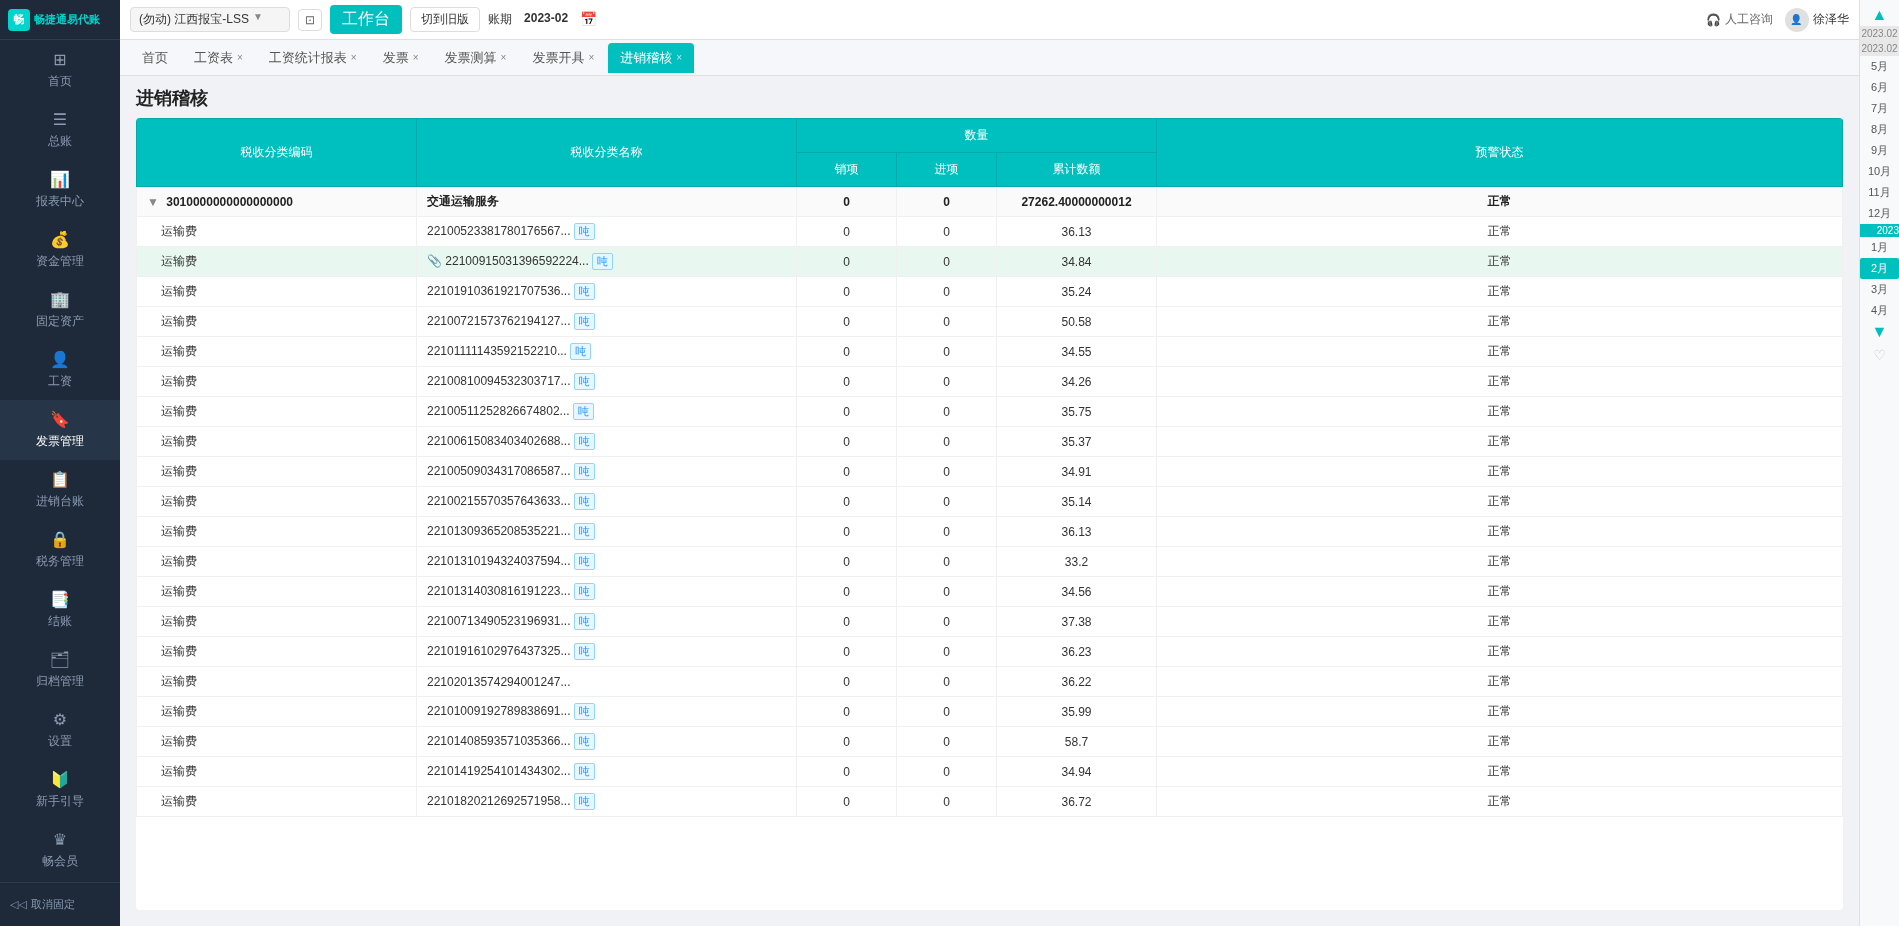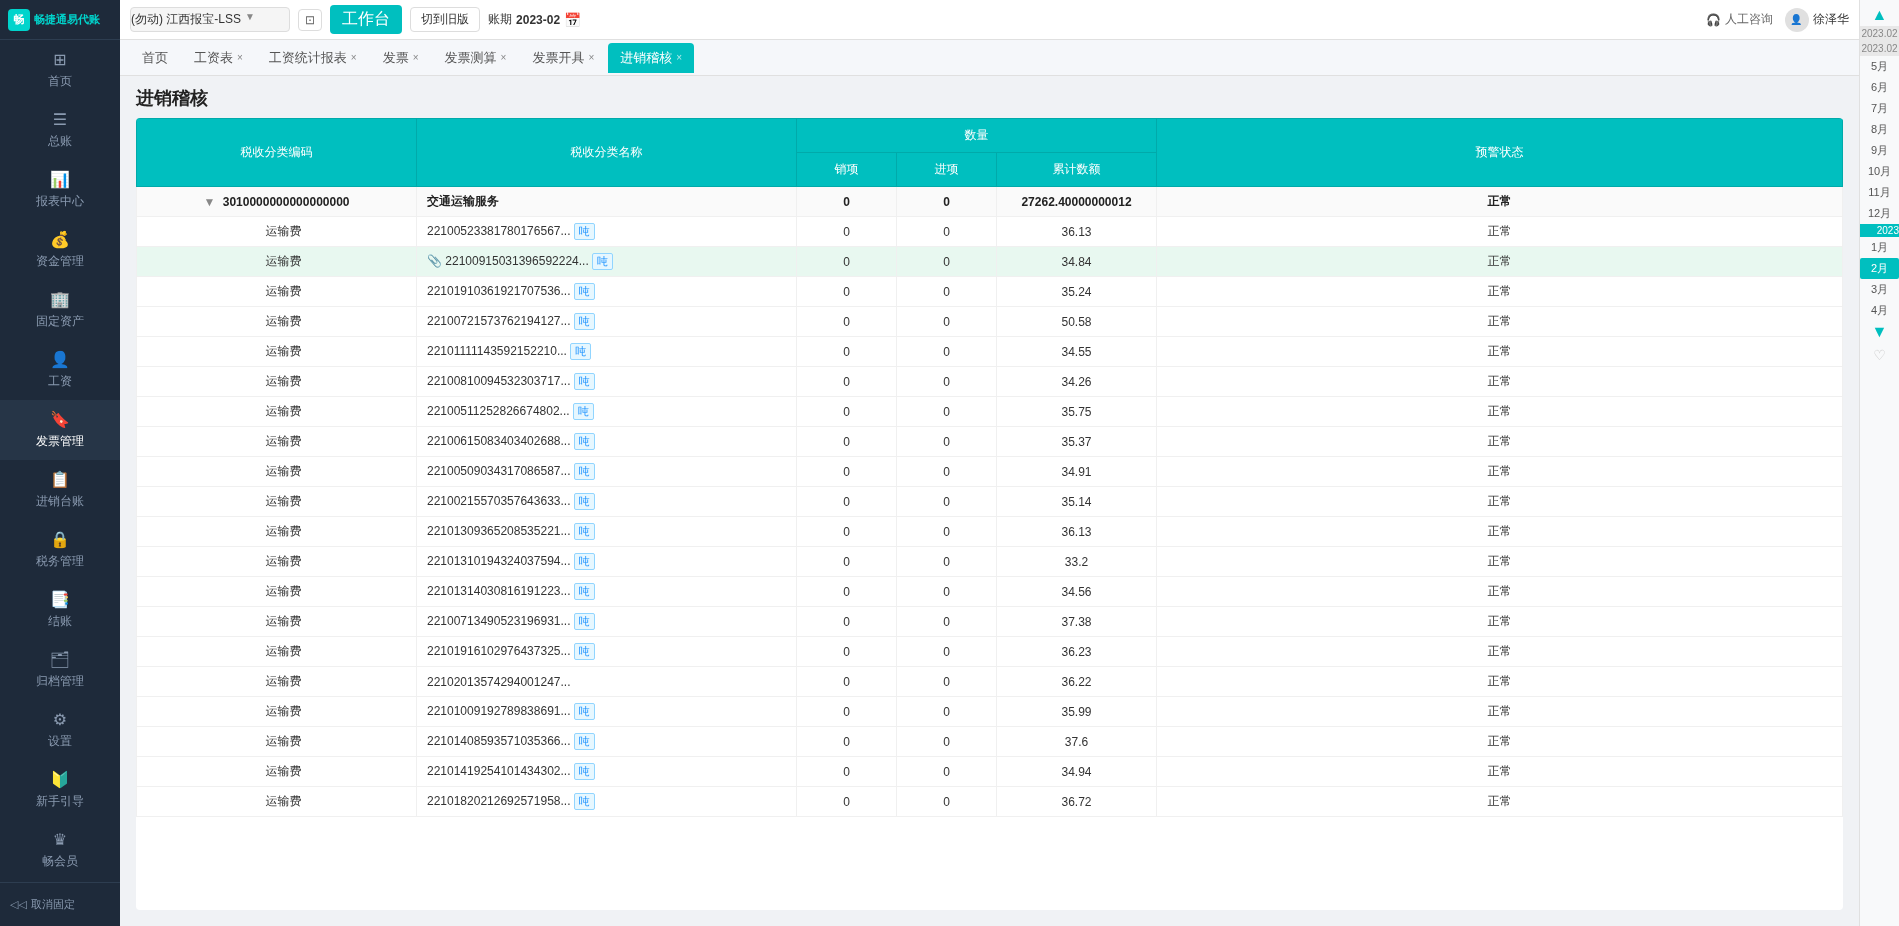--- a/index.html
+++ b/index.html
@@ -69,38 +69,38 @@
       display: flex;
       align-items: center;
       padding: 0 10px;
       border-bottom: 1px solid #e0e0e0;
       gap: 8px;
       flex-shrink: 0;
     }
     .topbar-company {
       display: flex; align-items: flex-start; gap: 4px;
       background: #f5f5f5; border: 1px solid #ddd; border-radius: 4px;
-      padding: 3px 0; font-size: 12px; color: #333; cursor: pointer;
+      padding: 3px 8px; font-size: 12px; color: #333; cursor: pointer;
       min-width: 160px;
     }
     .topbar-company .arrow { color: #888; font-size: 10px; }
     .topbar-copy-btn {
       background: none; border: 1px solid #ddd; border-radius: 4px;
       padding: 3px 6px; cursor: pointer; color: #666; font-size: 12px;
     }
     .topbar-workbench-btn {
       background: #00bfbf; color: white; border: none; border-radius: 4px;
       padding: 4px 12px; cursor: pointer; font-size: 16px;
     }
     .topbar-switch-btn {
       background: none; border: 1px solid #ddd; border-radius: 4px;
       padding: 3px 10px; cursor: pointer; color: #333; font-size: 12px;
     }
     .topbar-period {
-      display: flex; align-items: center; gap: 4px;
+      display: flex; gap: 12px;
       font-size: 12px; color: #333;
     }
     .topbar-period-icon { color: #00bfbf; font-size: 14px; }
     .topbar-right {
       margin-left: auto;
       display: flex; align-items: center; gap: 12px;
     }
     .topbar-support { color: #666; font-size: 12px; display: flex; align-items: center; gap: 4px; cursor: pointer; }
     .topbar-user { display: flex; align-items: center; gap: 4px; color: #333; font-size: 12px; cursor: pointer; }
     .topbar-avatar { width: 24px; height: 24px; border-radius: 50%; background: #e0e0e0; display: flex; align-items: center; justify-content: center; font-size: 10px; color: #666; }
@@ -205,21 +205,21 @@
     }
     thead tr:first-child th { border-bottom: 1px solid #00aaaa; }
     tbody tr { border-bottom: 1px solid #f0f0f0; }
     tbody tr.highlighted { background: #e8f8f0; }
     tbody td {
       padding: 6px 10px;
       color: #333;
       border: 1px solid #f0f0f0;
       text-align: center;
     }
-    tbody td:first-child { text-align: center; }
+    tbody td:first-child { text-align: left; }
     tbody td:nth-child(2) { text-align: left; }
     .group-header td {
       font-weight: bold;
       background: #fafafa;
       color: #222;
     }
     .triangle { color: #888; margin-right: 4px; }
     .tag-blue {
       display: inline-block;
       background: #e6f7ff; color: #1890ff;
@@ -556,21 +556,21 @@
         <td>0</td>
         <td>0</td>
         <td>35.99</td>
         <td>正常</td>
       </tr>
             <tr>
         <td style="padding-left:24px;">运输费</td>
         <td> 22101408593571035366... <span class="tag-blue">吨</span></td>
         <td>0</td>
         <td>0</td>
-        <td>37.6</td>
+        <td>58.7</td>
         <td>正常</td>
       </tr>
             <tr>
         <td style="padding-left:24px;">运输费</td>
         <td> 22101419254101434302... <span class="tag-blue">吨</span></td>
         <td>0</td>
         <td>0</td>
         <td>34.94</td>
         <td>正常</td>
       </tr>

